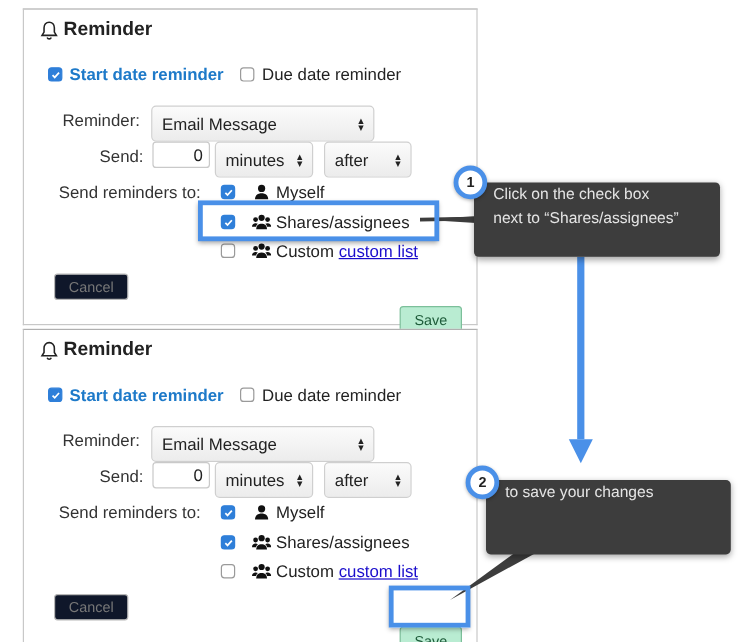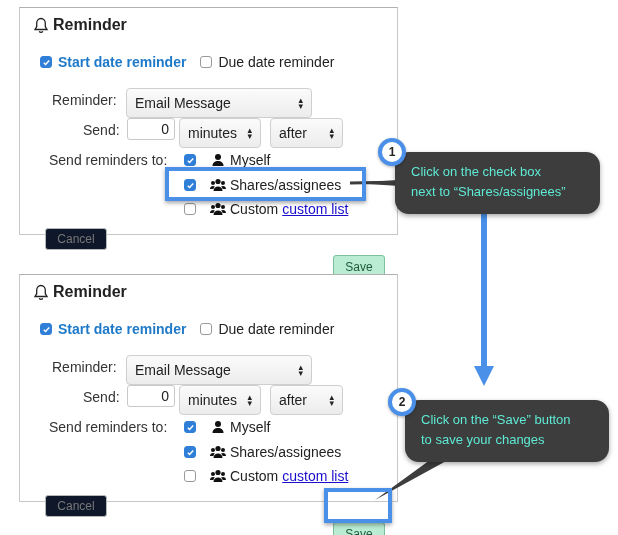--- a/index.html
+++ b/index.html
@@ -3,21 +3,21 @@
 <meta charset="utf-8">
 <style>
   html, body { margin: 0; padding: 0; }
   body {
     width: 618px; height: 535px; position: relative; overflow: hidden;
     background: #ffffff;
     font-family: "Liberation Sans", sans-serif;
     color: #222;
   }
   .panel {
-    position: absolute; left: 19px; width: 379px; height: 228px;
+    position: absolute; left: 19px; width: 379px; height: 264px;
     border: 1px solid #c8c8c8; border-top-color: #b0b0b0;
     background: #fff; box-sizing: border-box;
   }
   #panel1 { top: 7px; }
   #panel2 { top: 274px; }
   .title {
     position: absolute; left: 13px; top: 8px;
     font-size: 16px; font-weight: bold; color: #222;
     display: flex; align-items: center; gap: 4px;
   }
@@ -67,22 +67,22 @@
     border: 1px solid #7cbf9a; border-radius: 3px; background: #b9ecd2;
     font-size: 12px; color: #1e5c3a; display: flex; align-items: center; justify-content: center;
     box-sizing: border-box;
     margin-top: 28px;
   }
   .hl {
     position: absolute; border: 4px solid #4a90e8; box-sizing: border-box;
     box-shadow: 0 2px 4px rgba(0,0,0,0.35);
   }
   .callout {
-    position: absolute; background: #3d3d3d; color: #5eead4; border-radius: 14px;
-    font-size: 13px; line-height: 20px; padding: 10px 14px 10px 16px; box-sizing: border-box;
+    position: absolute; background: #3d3d3d; color: #e5e5e5; border-radius: 4px;
+    font-size: 13px; line-height: 20px; padding: 0 14px 10px 16px; box-sizing: border-box;
     box-shadow: 0 2px 5px rgba(0,0,0,0.35);
   }
   .badge {
     position: absolute; width: 28px; height: 28px; border-radius: 50%;
     border: 4px solid #4a90e8; background: #fff; box-sizing: border-box;
     font-size: 12px; font-weight: bold; color: #222;
     display: flex; align-items: center; justify-content: center;
     box-shadow: 0 1px 3px rgba(0,0,0,0.3);
   }
   .overlay { position: absolute; left: 0; top: 0; width: 618px; height: 535px; pointer-events: none; }
@@ -270,16 +270,15 @@
 <div class="hl" style="left:165px;top:167px;width:201px;height:34px;"></div>
 <div class="hl" style="left:324px;top:488px;width:68px;height:35px;"></div>
 
 <div class="callout" style="left:395px;top:152px;width:205px;height:62px;">
   <div>Click on the check box</div>
   <div>next to “Shares/assignees”</div>
 </div>
 <div class="badge" style="left:378px;top:138px;">1</div>
 
 <div class="callout" style="left:405px;top:400px;width:204px;height:62px;">
-  <div>Click on the “Save” button</div>
   <div>to save your changes</div>
 </div>
 <div class="badge" style="left:388px;top:388px;">2</div>
 
 </body></html>

